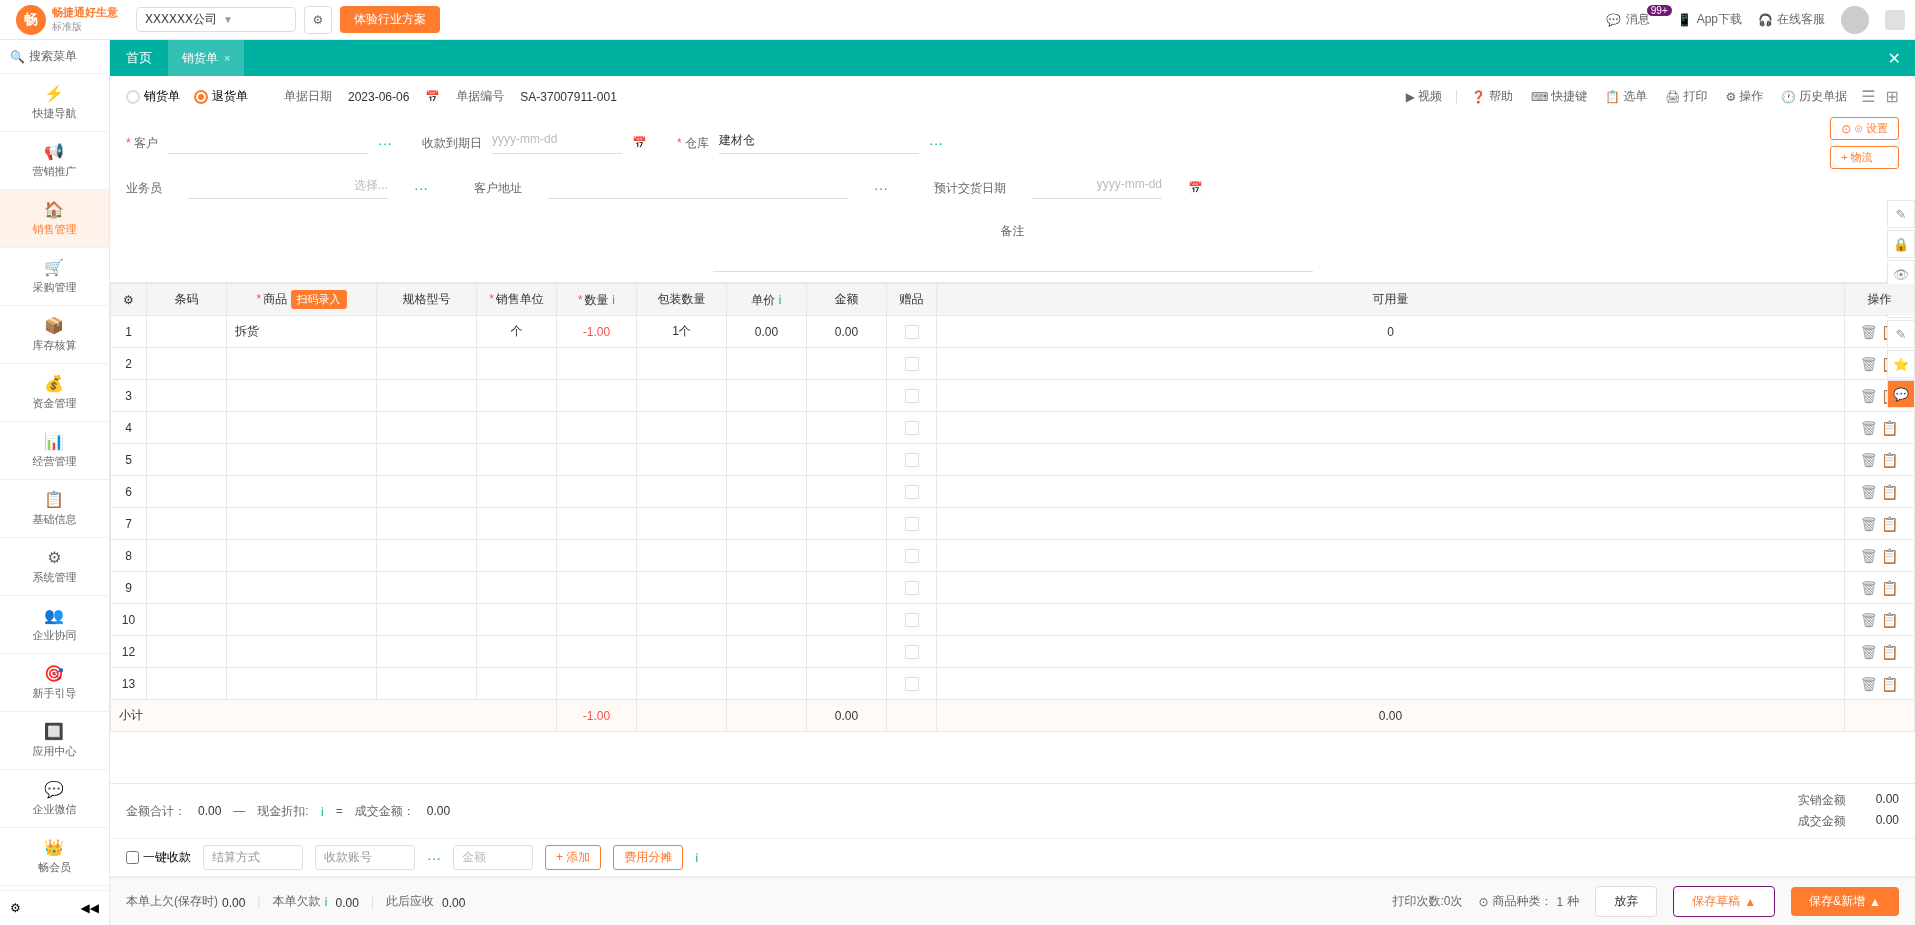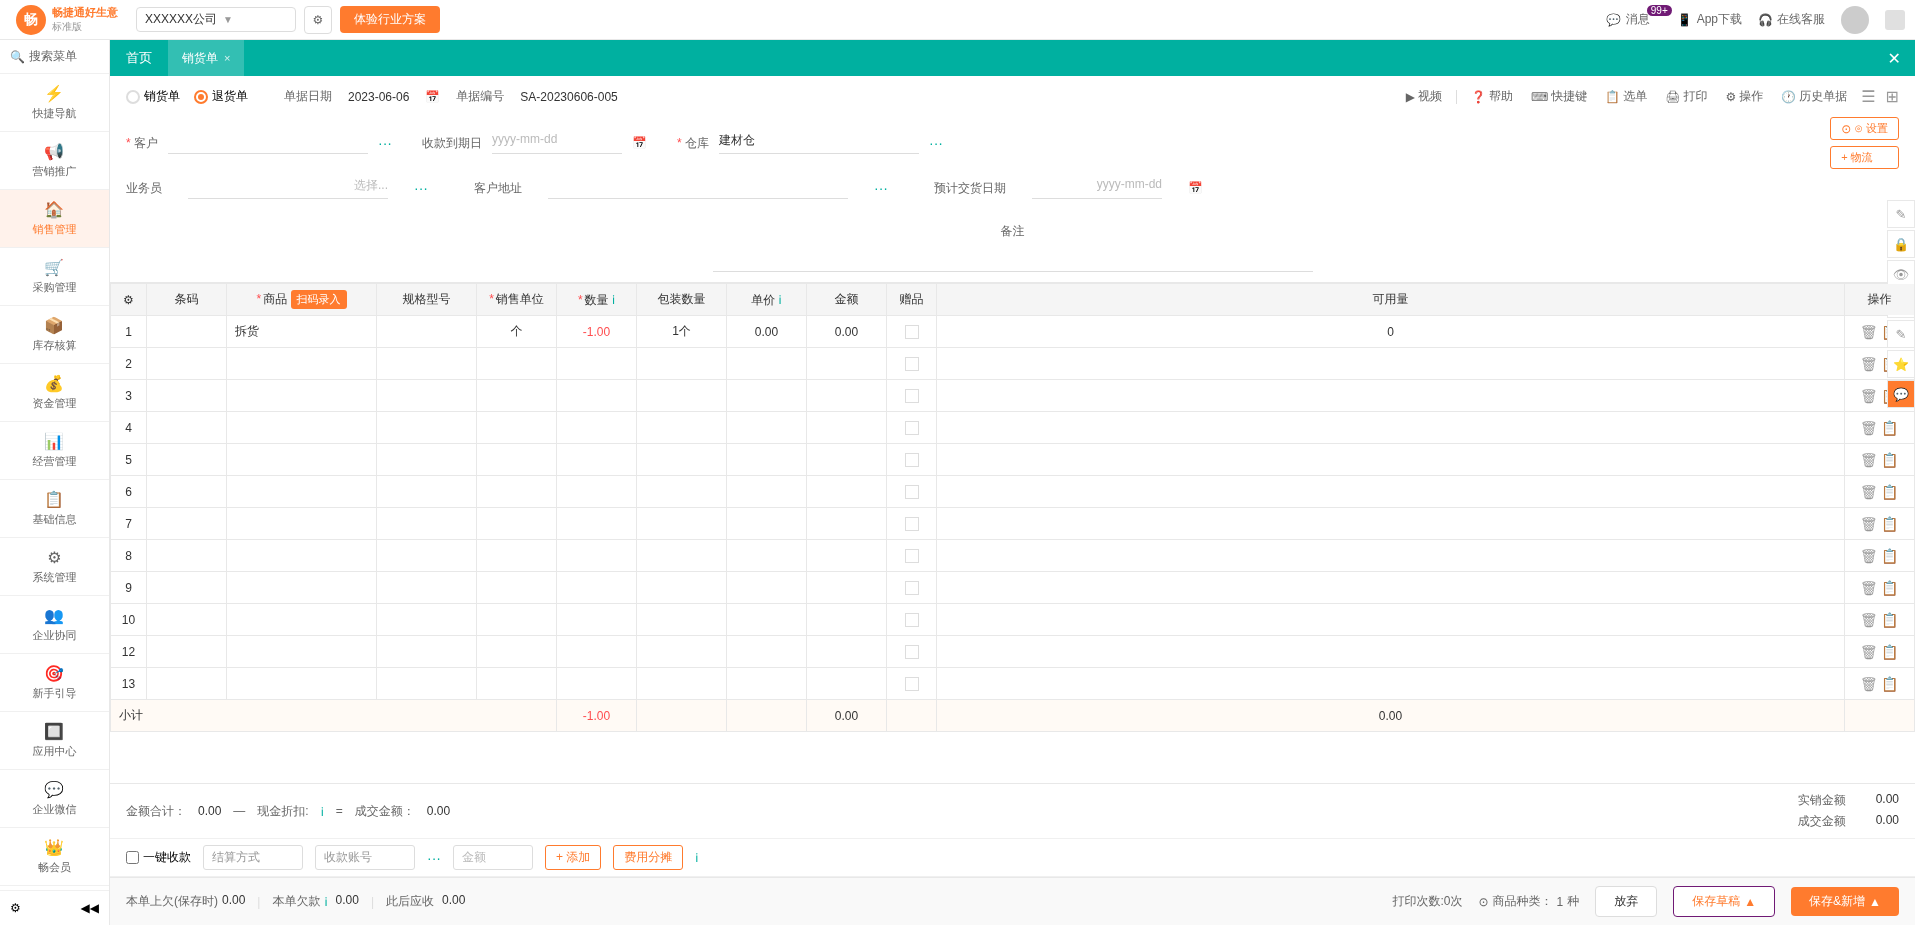--- a/index.html
+++ b/index.html
@@ -329,21 +329,21 @@
       display: flex; align-items: center; gap: 3px;
     }
     .fee-btn {
       background: #fff;
       border: 1px solid #ff7b2e;
       color: #ff7b2e;
       border-radius: 3px;
       padding: 3px 10px;
       cursor: pointer;
     }
-    .stat-item { display: flex; align-items: flex-start; gap: 4px; }
+    .stat-item { display: flex; align-items: flex-end; gap: 4px; }
     .stat-label { color: #666; }
     .stat-value { color: #333; font-weight: 500; }
     .product-kinds { display: flex; align-items: center; gap: 4px; color: #666; }
     .btn-discard {
       border: 1px solid #ddd;
       background: #fff;
       color: #333;
       border-radius: 4px;
       padding: 6px 18px;
       cursor: pointer;
@@ -524,21 +524,21 @@
             </div>
             <div class="radio-item">
               <div class="radio-dot active"></div>
               <span>退货单</span>
             </div>
           </div>
           <span class="field-label">单据日期</span>
           <span class="date-display">2023-06-06</span>
           <span class="calendar-icon">📅</span>
           <span class="field-label">单据编号</span>
-          <span class="date-display">SA-20230606-005</span>
+          <span class="date-display">SA-37007911-001</span>
 
           <div style="margin-left:auto;display:flex;align-items:center;gap:10px;">
             <div class="tool-btn">
               <span>▶</span>
               <span>视频</span>
             </div>
             <div class="divider-h"></div>
             <div class="tool-btn">
               <span>❓</span>
               <span>帮助</span>

